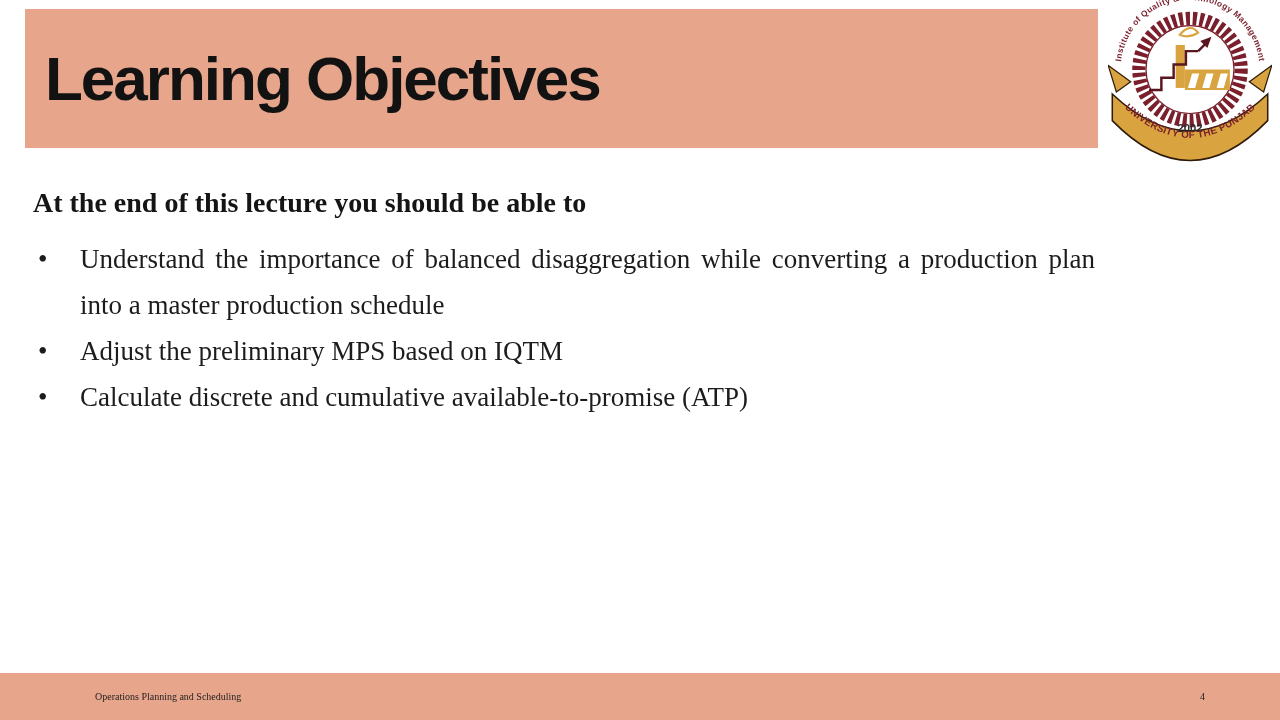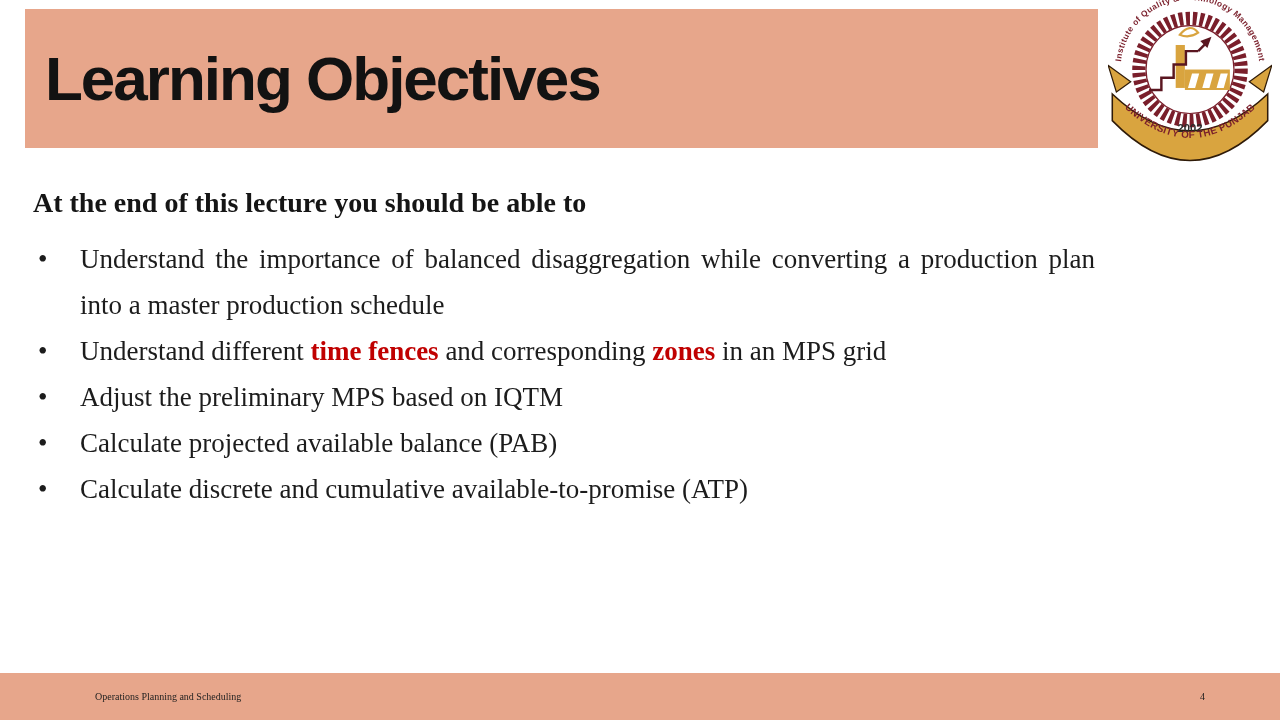--- a/index.html
+++ b/index.html
@@ -85,23 +85,21 @@
       <text class="logo-sans" font-size="9.6" fill="#7A1F2B" letter-spacing="0.3">
         <textPath href="#bannerPath" startOffset="50%" text-anchor="middle">UNIVERSITY OF THE PUNJAB</textPath>
       </text>
     </svg>
   </div>
 
   <div class="content">
     <p class="intro">At the end of this lecture you should be able to</p>
     <ul class="objectives">
         <li class="justify"><span>Understand the importance of balanced disaggregation while converting a production plan into a master production schedule</span></li>
-        <li><span>Understand different </span><span class="hl">time fences</span><span> and corresponding </span><span class="hl">zones</span><span> in an MPS grid</span></li>
         <li><span>Adjust the preliminary MPS based on IQTM</span></li>
-        <li><span>Calculate projected available balance (PAB)</span></li>
         <li><span>Calculate discrete and cumulative available-to-promise (ATP)</span></li>
       </ul>
   </div>
 
   <div class="footer">
     <span class="f-left">Operations Planning and Scheduling</span>
     <span class="f-right">4</span>
   </div>
 
 </div>

